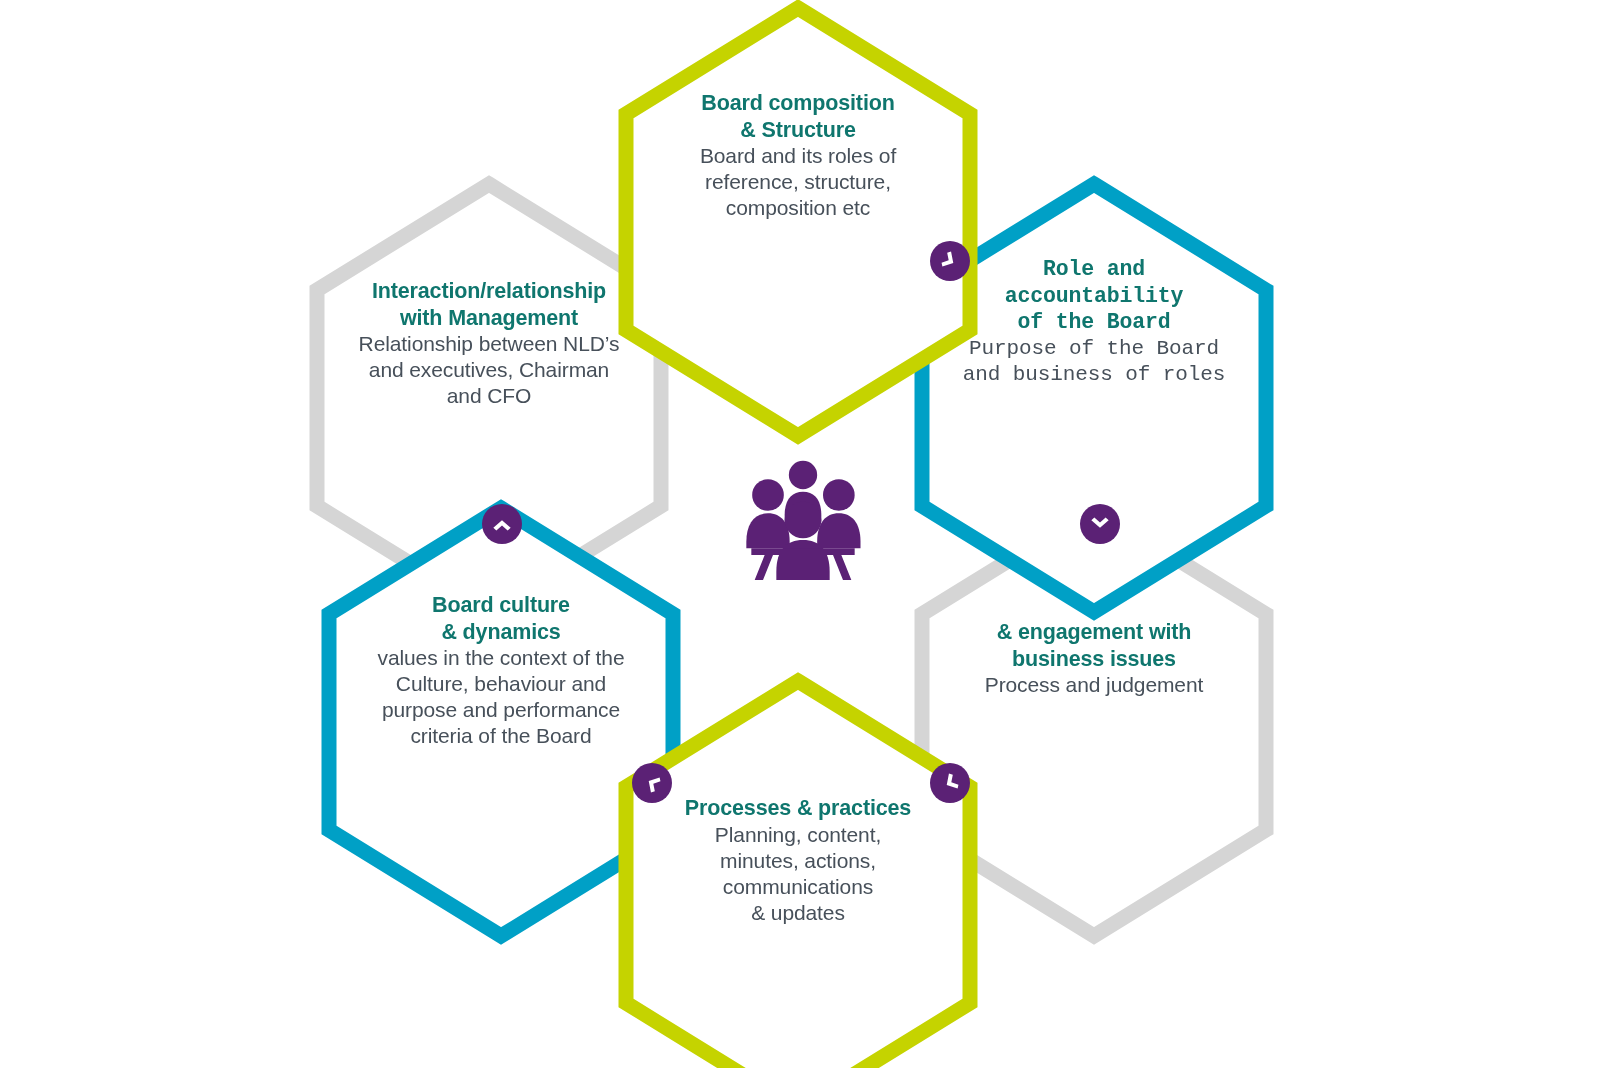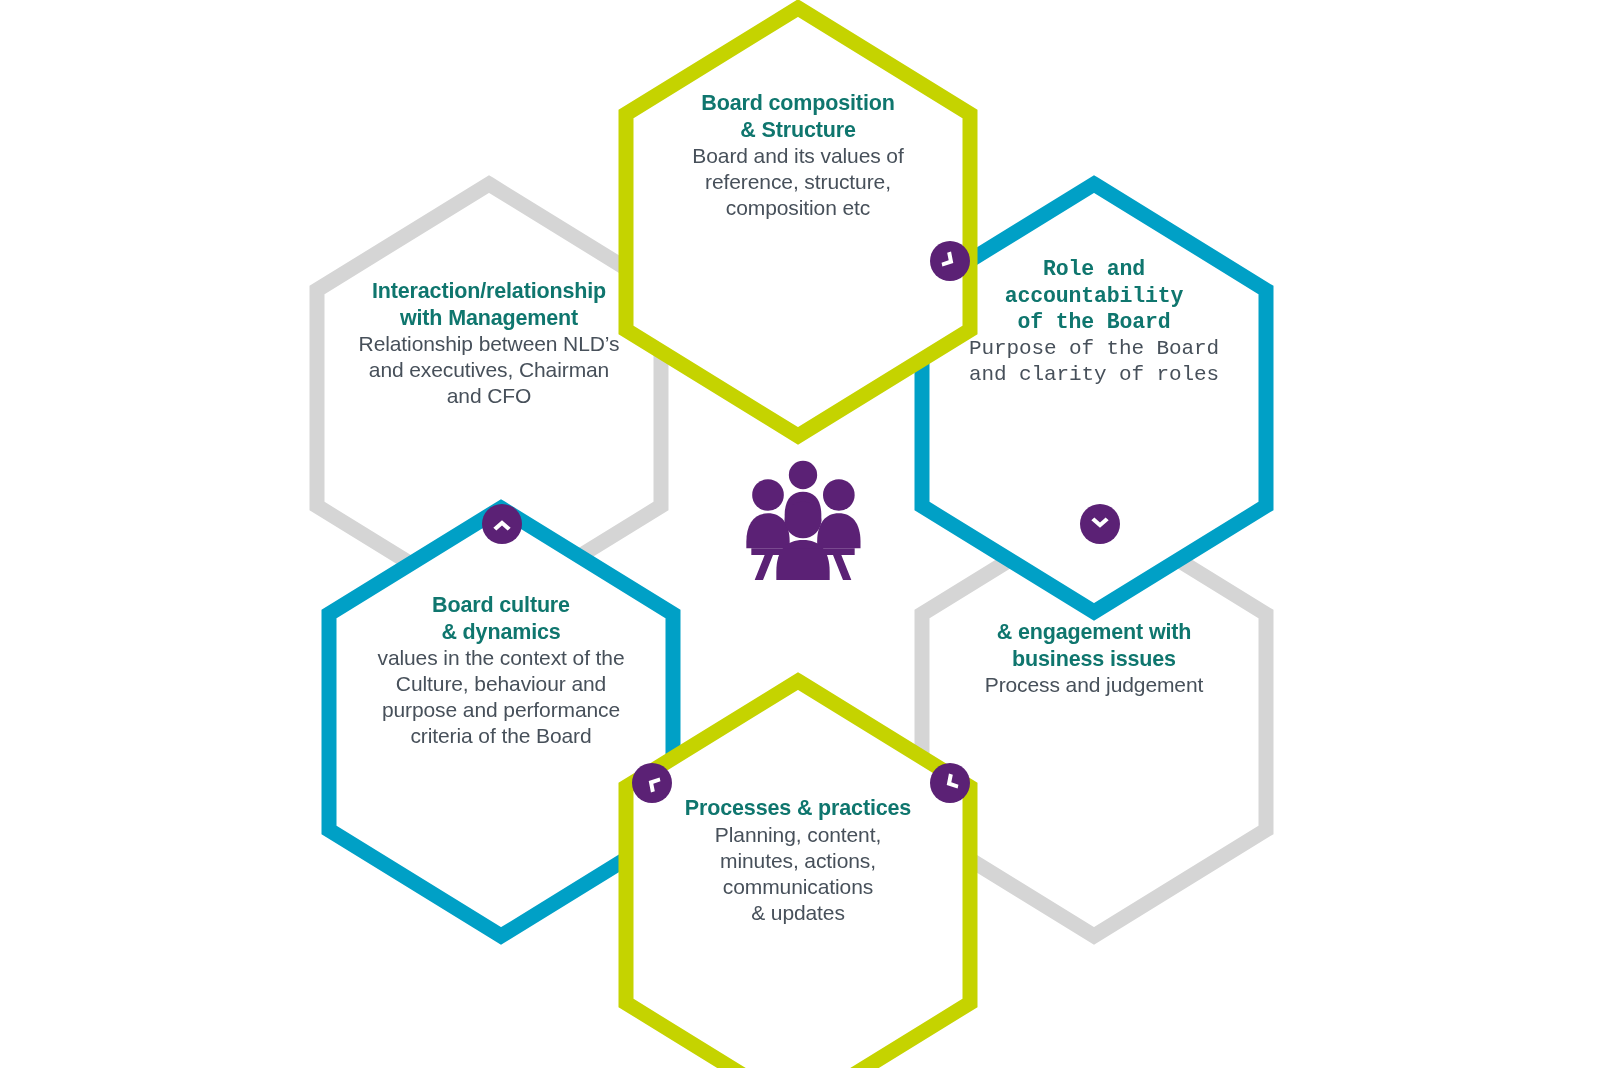--- a/index.html
+++ b/index.html
@@ -112,32 +112,32 @@
 
   <div class="hex-cell" style="left:899px; top:173px;font-family:Liberation Mono, monospace;">
     <svg class="hex-outline" viewBox="0 0 390 450">
       <polygon points="195,11 367,117 367,333 195,439 23,333 23,117" fill="#ffffff" stroke="#00A0C6" stroke-width="15" stroke-linejoin="miter"></polygon>
     </svg>
     <div class="hex-text" style="top:83px;">
       <span class="hex-title">Role and</span>
       <span class="hex-title">accountability</span>
       <span class="hex-title">of the Board</span>
       <span class="hex-desc">Purpose of the Board</span>
-      <span class="hex-desc">and clarity of roles</span>
+      <span class="hex-desc">and business of roles</span>
     </div>
   </div>
 
   <div class="hex-cell" style="left:603px; top:-3px;">
     <svg class="hex-outline" viewBox="0 0 390 450">
       <polygon points="195,11 367,117 367,333 195,439 23,333 23,117" fill="#ffffff" stroke="#C5D300" stroke-width="15" stroke-linejoin="miter"></polygon>
     </svg>
     <div class="hex-text" style="top:93px;">
       <span class="hex-title">Board composition</span>
       <span class="hex-title">&amp; Structure</span>
-      <span class="hex-desc">Board and its values of</span>
+      <span class="hex-desc">Board and its roles of</span>
       <span class="hex-desc">reference, structure,</span>
       <span class="hex-desc">composition etc</span>
     </div>
   </div>
 
   <div class="hex-cell" style="left:603px; top:670px;">
     <svg class="hex-outline" viewBox="0 0 390 450">
       <polygon points="195,11 367,117 367,333 195,439 23,333 23,117" fill="#ffffff" stroke="#C5D300" stroke-width="15" stroke-linejoin="miter"></polygon>
     </svg>
     <div class="hex-text" style="top:125px;">

